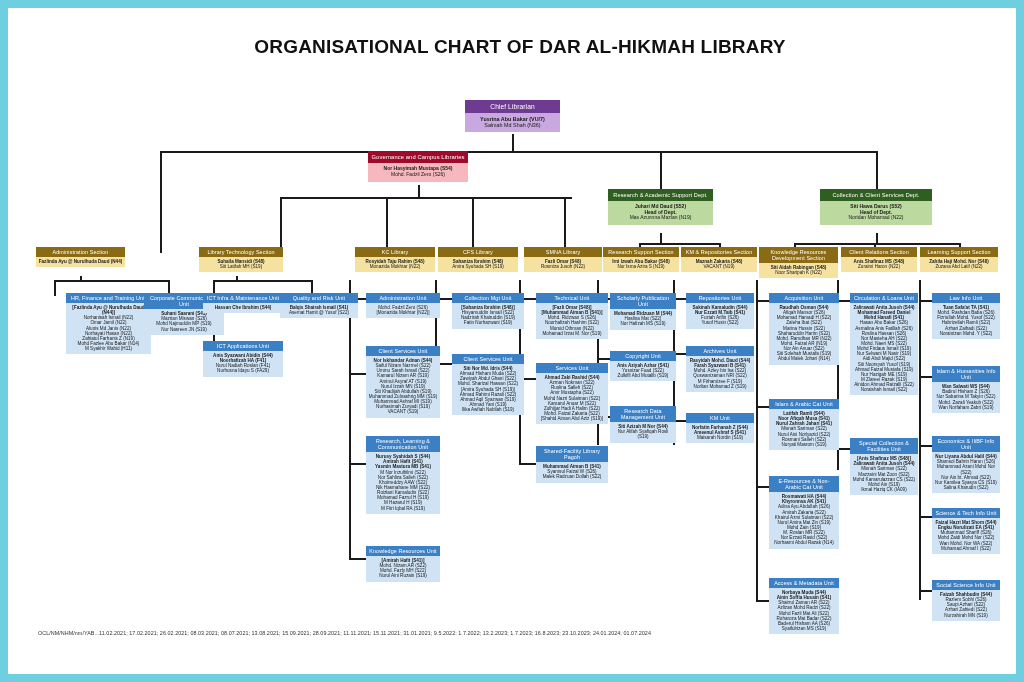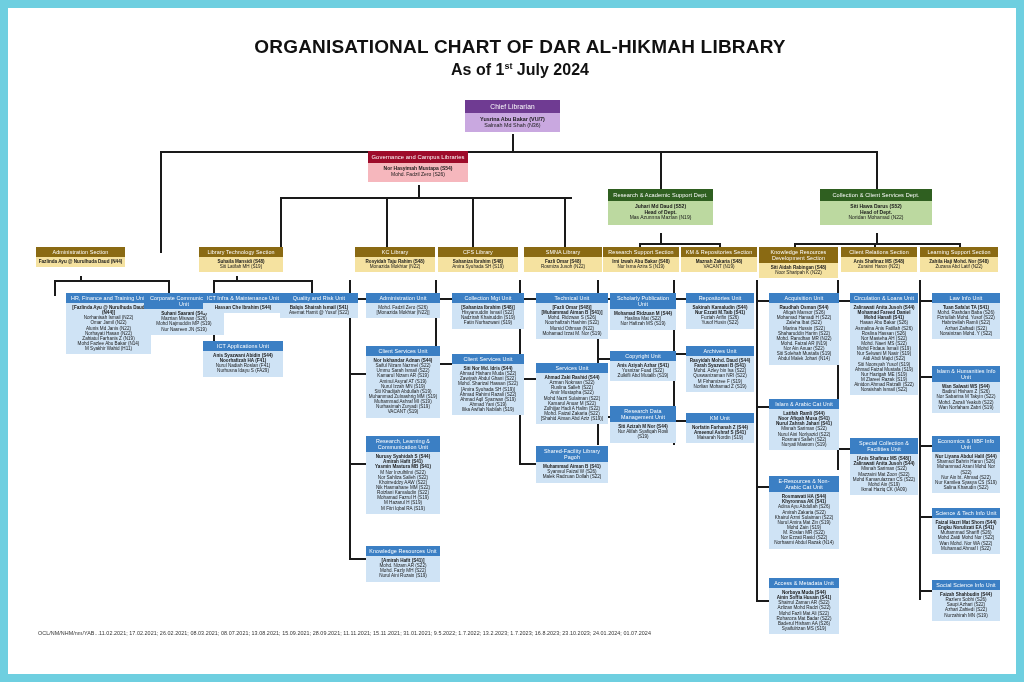--- a/index.html
+++ b/index.html
@@ -84,21 +84,20 @@
   }
 </style>
 </head>
 <body>
 
 <div id="page">
   <div id="canvas">
 
     <div id="title-block">
       <div id="title-main">ORGANISATIONAL CHART OF DAR AL-HIKMAH LIBRARY</div>
-      <div id="title-sub"><span>As of 1</span><sup>st</sup><span> July 2024</span></div>
     </div>
 
     <div class="ln lnv" style="left:504px; top:126px; height:18px;"></div>
 
     <div class="ln lnh" style="left:152px; top:143px; width:716px;"></div>
     <div class="ln lnv" style="left:152px; top:143px; height:102px;"></div>
     <div class="ln lnv" style="left:410px; top:143px; height:6px;"></div>
     <div class="ln lnv" style="left:652px; top:143px; height:38px;"></div>
     <div class="ln lnv" style="left:868px; top:143px; height:38px;"></div>
 

